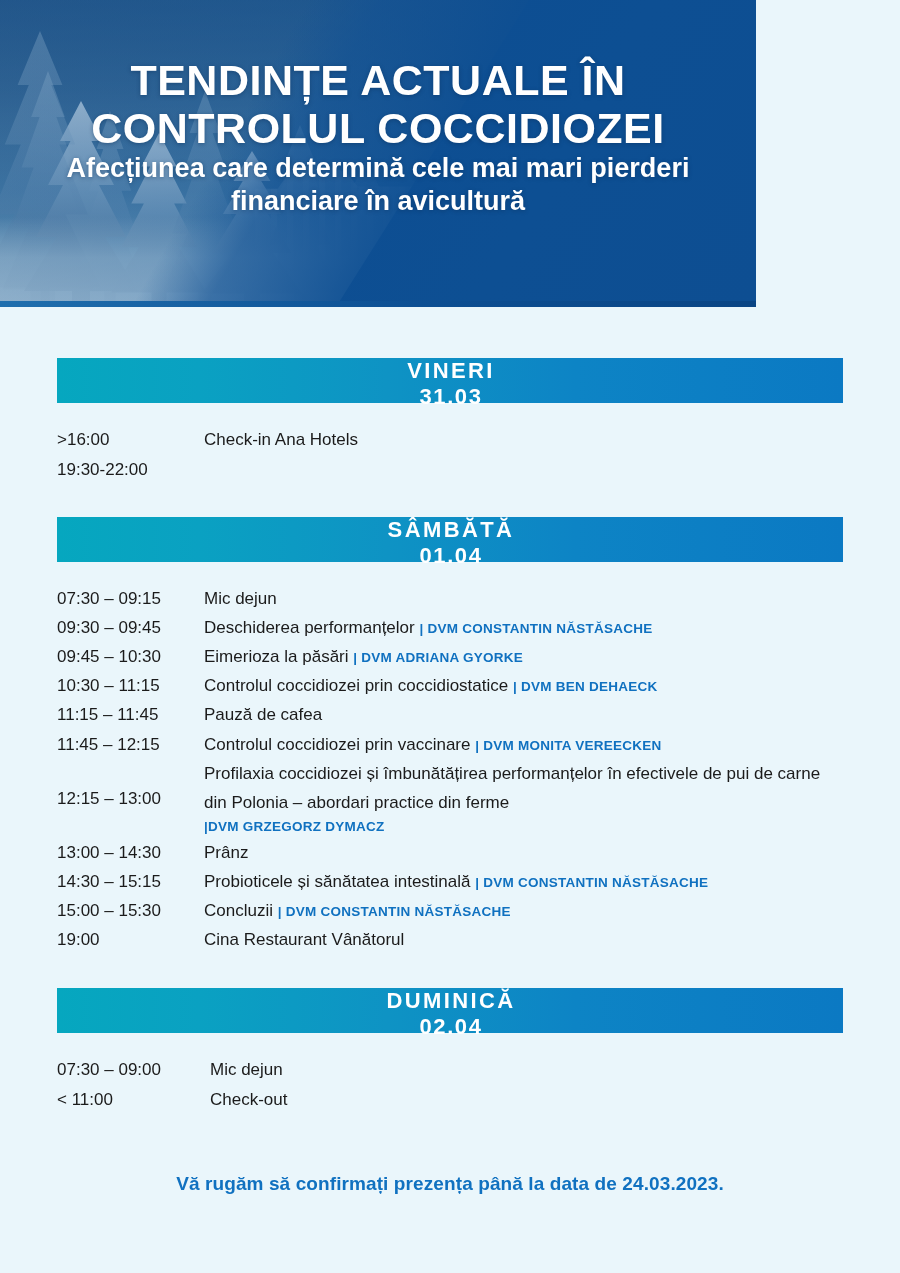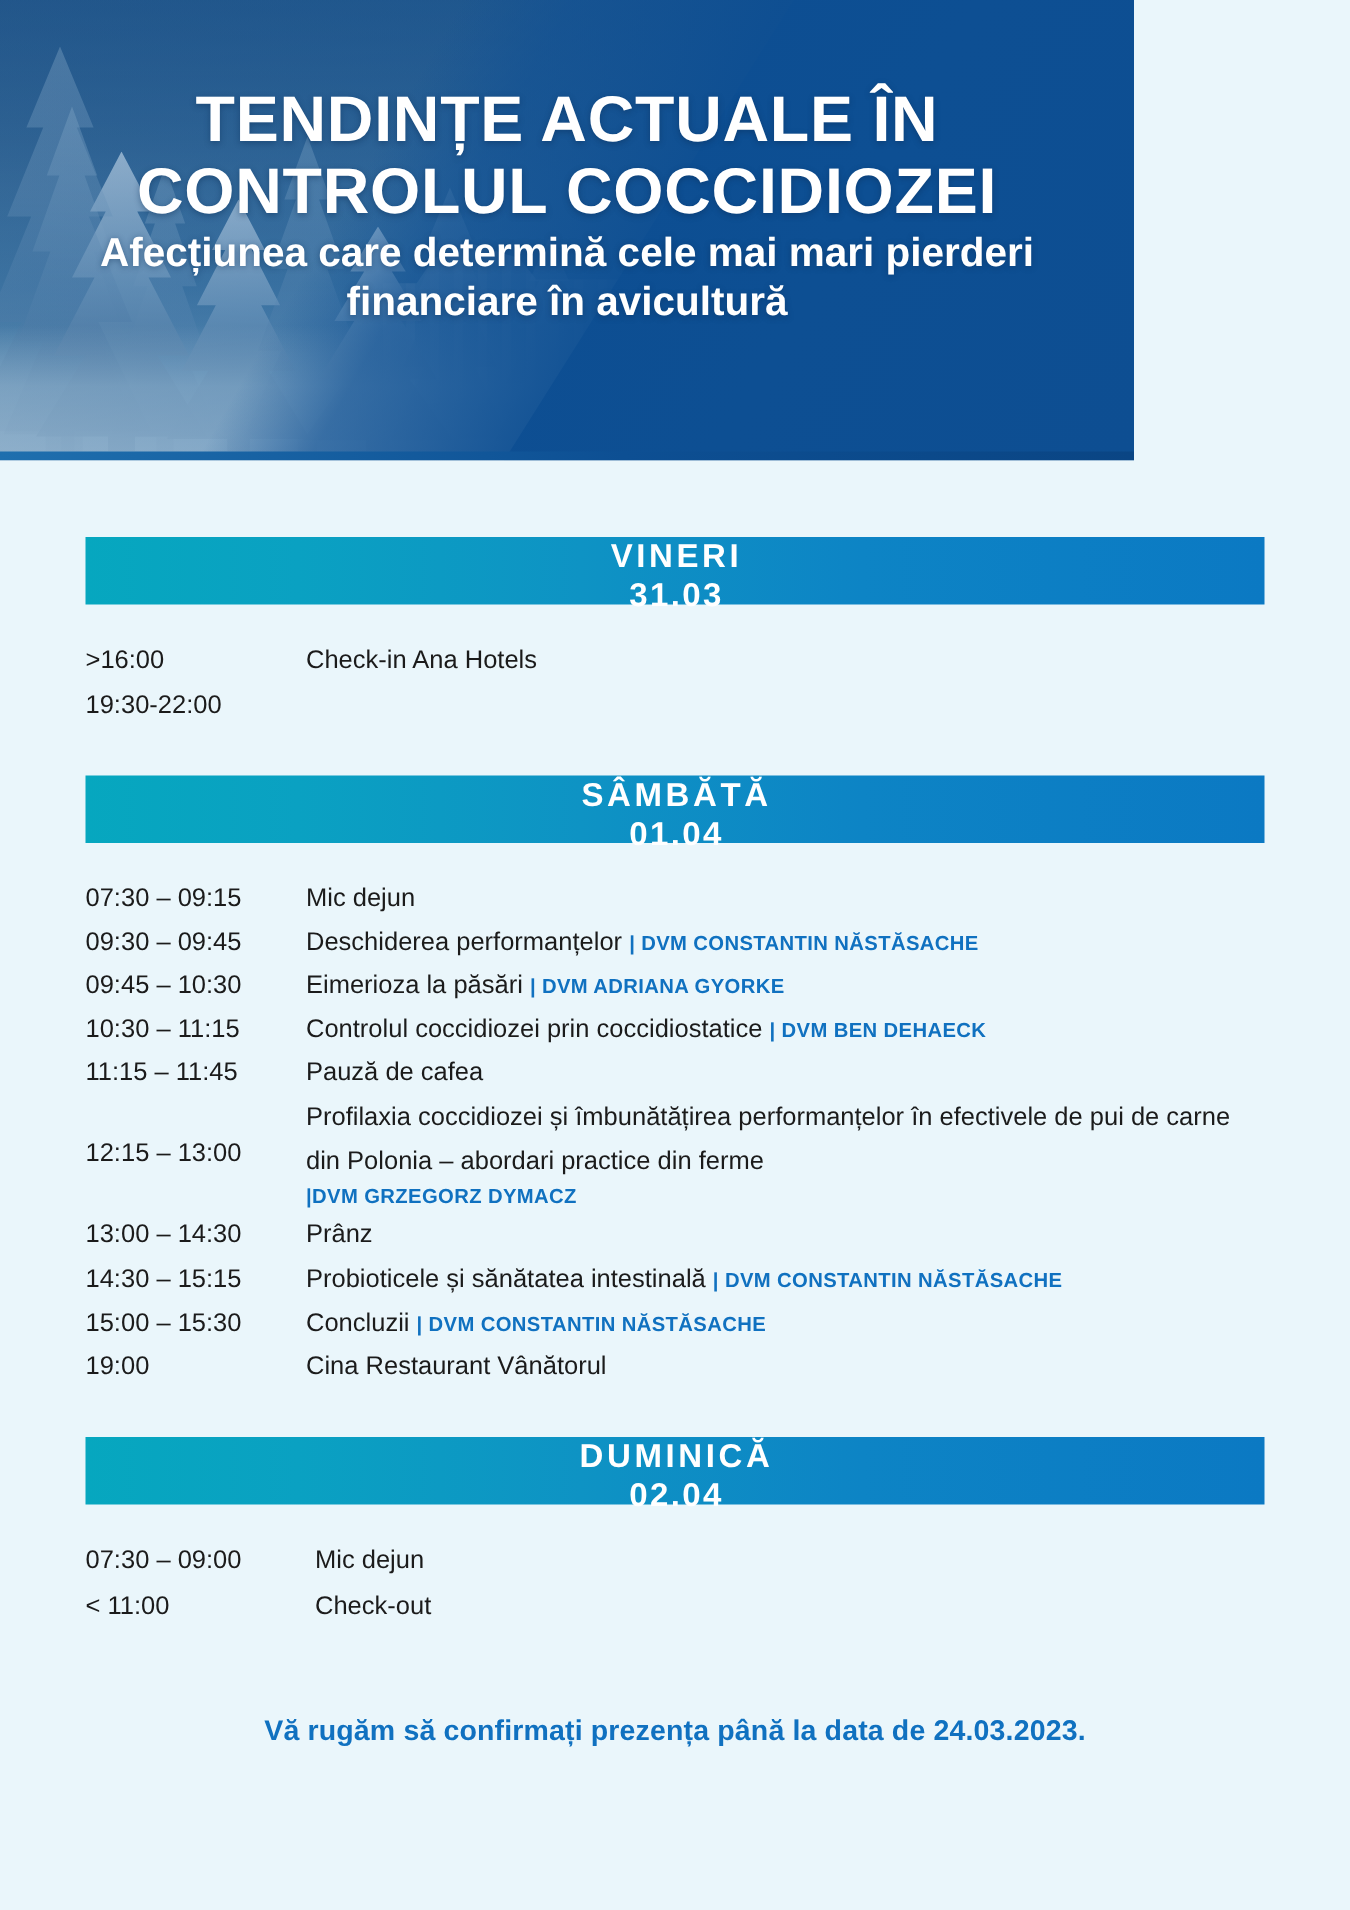--- a/index.html
+++ b/index.html
@@ -303,20 +303,27 @@
         </span>
       </div>
 
       <div class="row">
         <span class="time">11:15 – 11:45</span>
         <span class="body">
           <span class="title">Pauză de cafea</span>
         </span>
       </div>
 
+      <div class="row">
+        <span class="time">11:45 – 12:15</span>
+        <span class="body">
+          <span class="title">Controlul coccidiozei prin vaccinare</span>
+          <span class="speaker">| DVM MONITA VEREECKEN</span>
+        </span>
+      </div>
 
       <div class="row">
         <span class="time">12:15 – 13:00</span>
         <span class="body">
           <span class="title">Profilaxia coccidiozei și îmbunătățirea performanțelor în efectivele de pui de carne din Polonia – abordari practice din ferme</span>
           <span class="speaker-line">|DVM GRZEGORZ DYMACZ</span>
         </span>
       </div>
 
       <div class="row">

